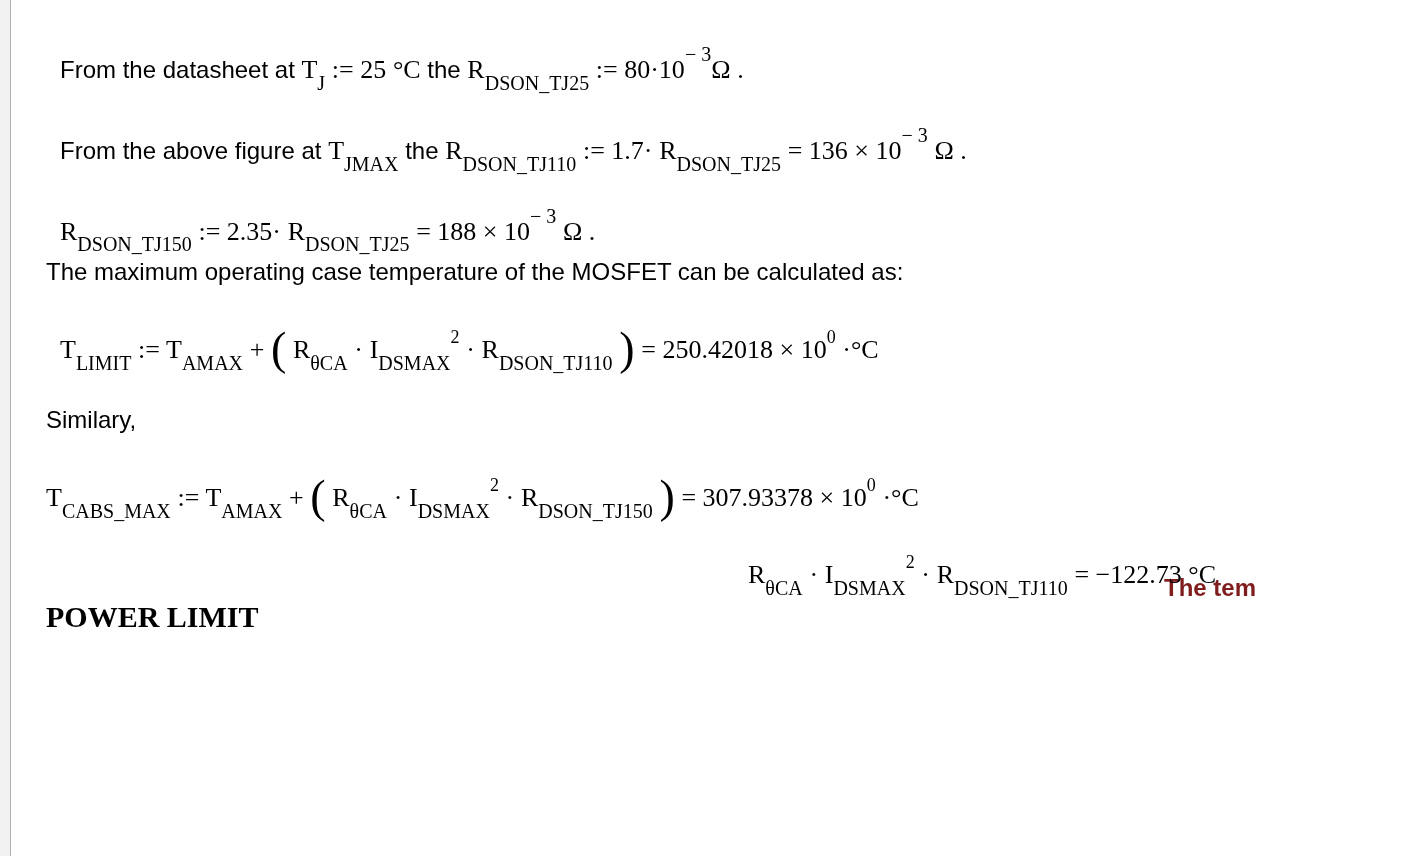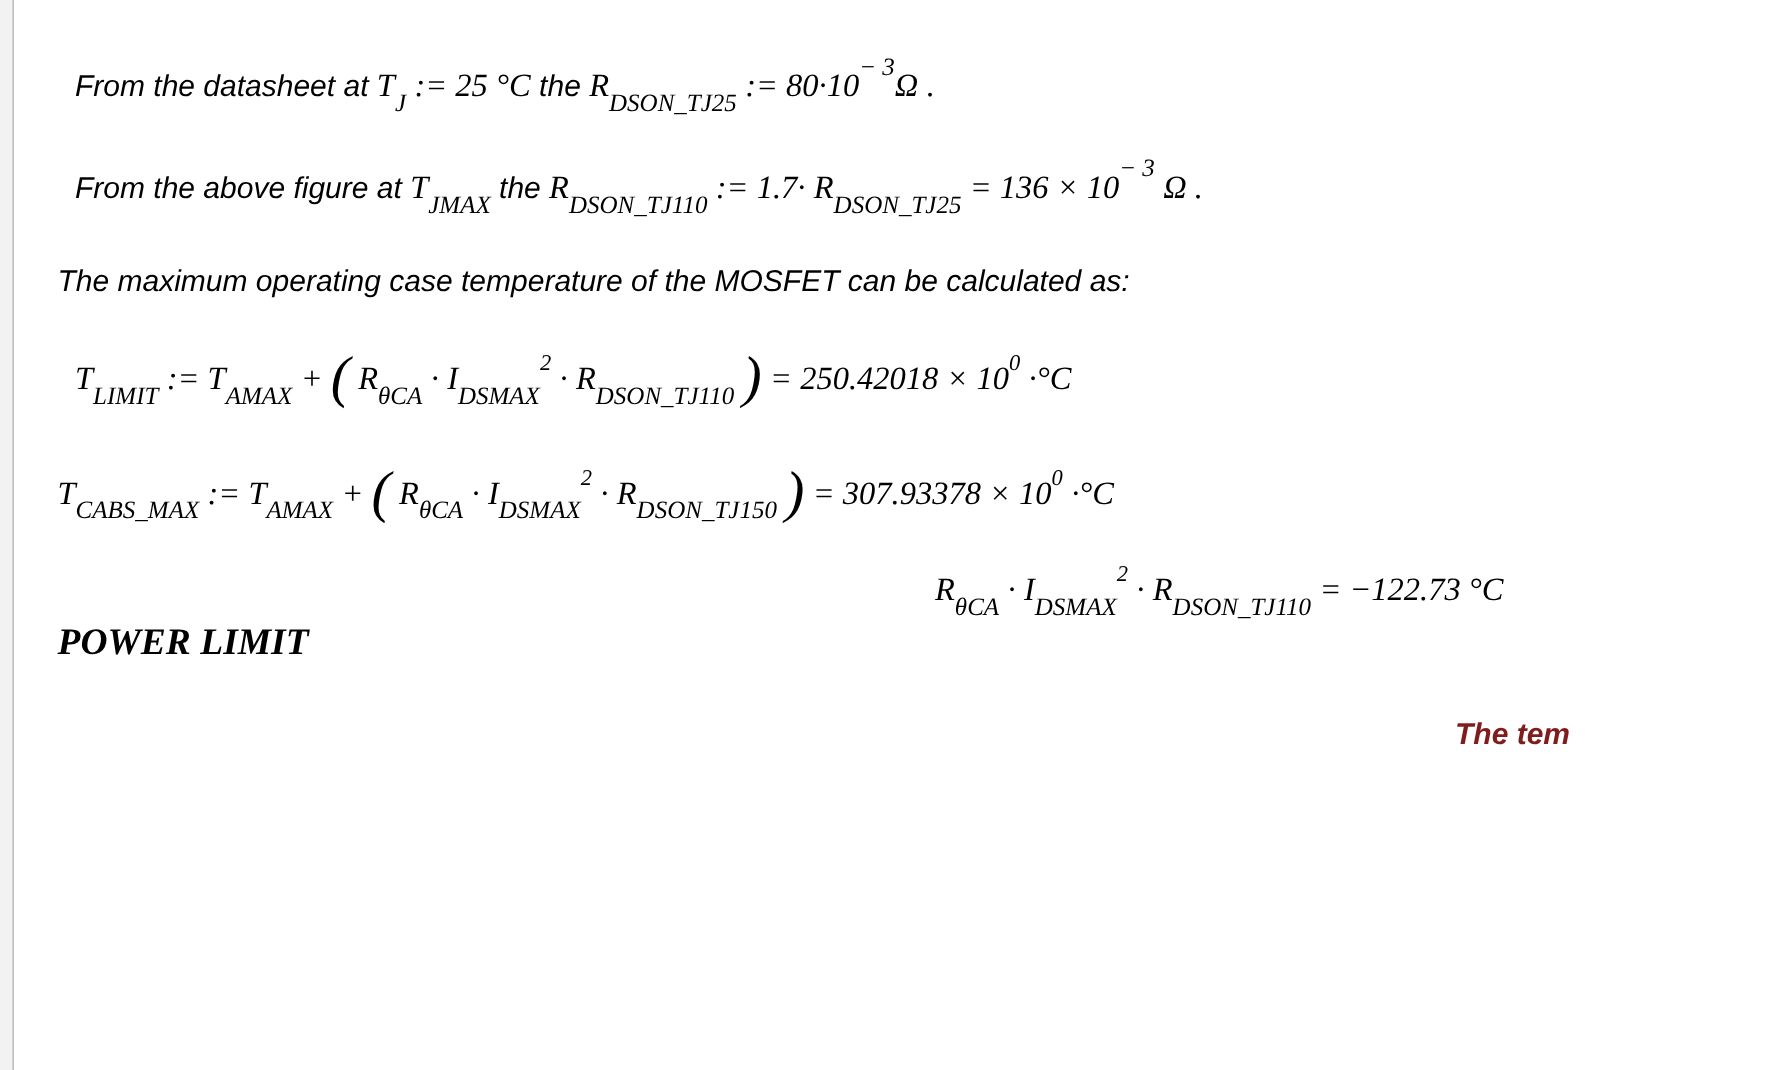--- a/index.html
+++ b/index.html
@@ -11,21 +11,20 @@
     font-family: Arial, Helvetica, sans-serif;
     color: #000;
     overflow: hidden;
   }
   .page {
     position: relative;
     padding: 50px 30px 10px 40px;
     box-sizing: border-box;
     width: 1256px;
     height: 856px;
-    font-style: italic;
   }
   .edge {
     position: absolute;
     left: 0; top: 0; bottom: 0;
     width: 10px;
     background: #f2f2f2;
     border-right: 1px solid #b0b0b0;
   }
   .line {
     font-size: 24px;
@@ -107,20 +106,29 @@
     <span class="mathfont">R</span><span class="sub">DSON_TJ110</span>
     <span class="mathfont"> := </span>
     <span class="mathfont">1.7·</span>
     <span class="mathfont">R</span><span class="sub">DSON_TJ25</span>
     <span class="mathfont"> = </span>
     <span class="mathfont">136 × 10</span><span class="supneg">− 3</span>
     <span class="mathfont"> Ω  .</span>
   </div>
 
 
+  <div class="line tight" style="margin-left:20px;">
+    <span class="mathfont">R</span><span class="sub">DSON_TJ150</span>
+    <span class="mathfont"> := </span>
+    <span class="mathfont">2.35·</span>
+    <span class="mathfont">R</span><span class="sub">DSON_TJ25</span>
+    <span class="mathfont"> = </span>
+    <span class="mathfont">188 × 10</span><span class="supneg">− 3</span>
+    <span class="mathfont"> Ω  .</span>
+  </div>
 
   <div class="line med" style="margin-left:6px;">
     <span>The maximum operating case temperature of the MOSFET can be calculated as:</span>
   </div>
 
   <div class="line" style="margin-left:20px; margin-bottom:36px;">
     <span class="mathfont">T</span><span class="sub">LIMIT</span>
     <span class="mathfont"> := </span>
     <span class="mathfont">T</span><span class="sub">AMAX</span>
     <span class="mathfont"> + </span>
@@ -133,20 +141,23 @@
     <span class="paren">)</span>
     <span class="mathfont"> = </span>
     <span class="mathfont">250.42018 × 10</span><span class="sup">0</span>
     <span class="mathfont">·°C</span>
   </div>
 
   <div class="abs-right red" style="top:574px; font-size:24px;">
     <span>The tem</span>
   </div>
 
+  <div class="line med" style="margin-left:6px;">
+    <span>Similary,</span>
+  </div>
 
   <div class="line" style="margin-left:6px; margin-bottom:28px;">
     <span class="mathfont">T</span><span class="sub">CABS_MAX</span>
     <span class="mathfont"> := </span>
     <span class="mathfont">T</span><span class="sub">AMAX</span>
     <span class="mathfont"> + </span>
     <span class="paren">(</span>
     <span class="mathfont">R</span><span class="sub">θCA</span>
     <span class="mathfont">·</span>
     <span class="mathfont">I</span><span class="sub">DSMAX</span><span class="sup">2</span>

